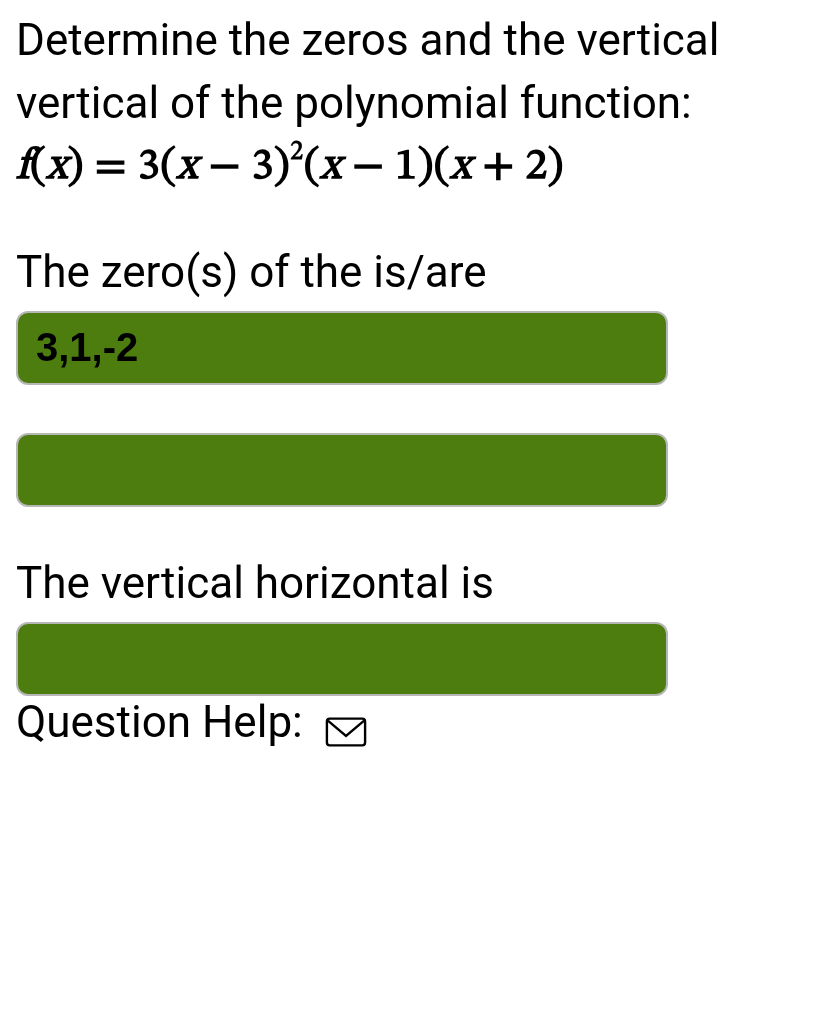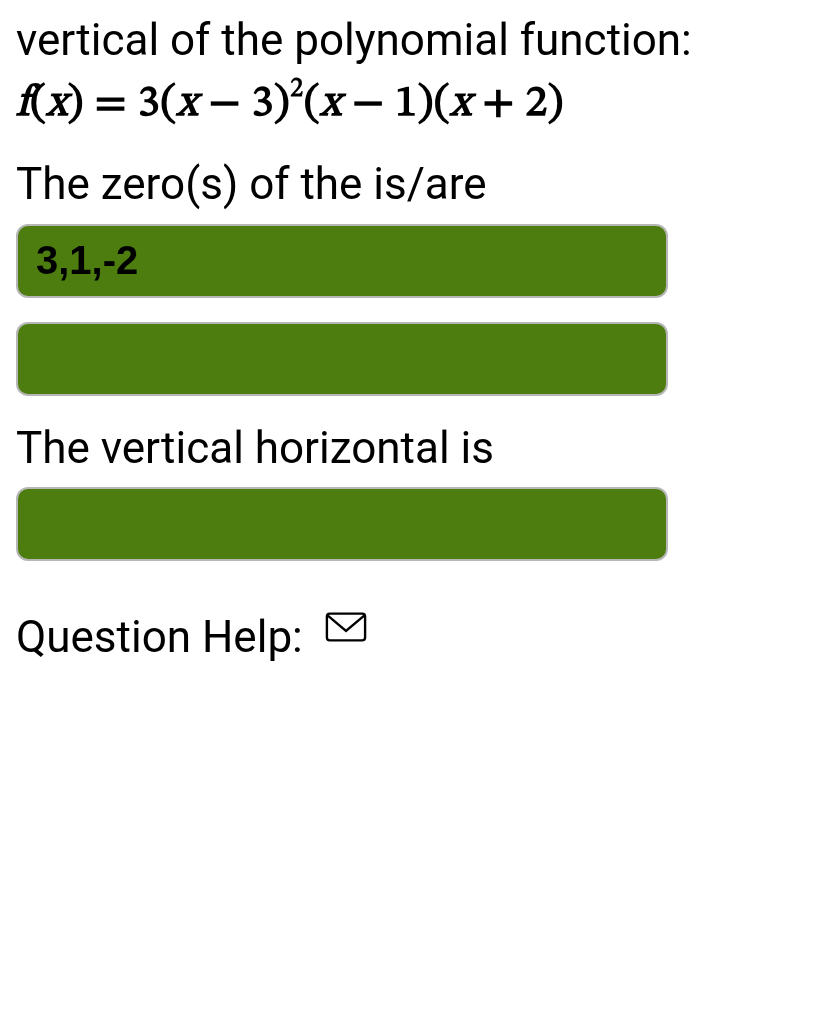--- a/index.html
+++ b/index.html
@@ -29,44 +29,43 @@
     .math-expression .var {
       font-style: italic;
     }
     .math-expression sup {
       font-size: 26px;
       vertical-align: super;
       position: relative;
       top: -4px;
     }
     .prompt-block {
-      margin-top: 24px;
+      margin-top: 48px;
     }
     .prompt-label {
       font-size: 44px;
       line-height: 1.3;
       margin-bottom: 10px;
     }
     .answer-input {
       width: 652px;
       height: 74px;
       border: 2px solid #b7b7b7;
       border-radius: 12px;
       background: #4d7c0f;
       font-size: 40px;
       font-weight: 700;
       padding: 6px 18px;
       color: #000;
       outline: none;
     }
     .help-row {
-      margin-top: 50px;
       font-size: 44px;
       display: flex;
-      align-items: flex-start;
+      align-items: flex-end;
       gap: 22px;
     }
     .help-link {
       color: #000;
       text-decoration: underline;
       text-decoration-thickness: 2px;
       text-underline-offset: 6px;
       display: inline-flex;
       align-items: center;
       gap: 10px;
@@ -75,20 +74,21 @@
     .mail-icon {
       width: 42px;
       height: 32px;
       flex: 0 0 auto;
     }
   </style>
 </head>
 <body>
 
 <div>
+  <div class="question-text">Determine the zeros and the vertical</div>
   <div class="question-text">vertical of the polynomial function:</div>
   <div class="math-expression">
     <span class="var">f</span>(<span class="var">x</span>) = <span>3</span>(<span class="var">x</span> − 3)<sup>2</sup>(<span class="var">x</span> − 1)(<span class="var">x</span> + 2)
   </div>
 </div>
 
 <div class="prompt-block">
   <div class="prompt-label">The zero(s) of the is/are</div>
   <input type="text" class="answer-input" value="3,1,-2" style="">
 </div>

